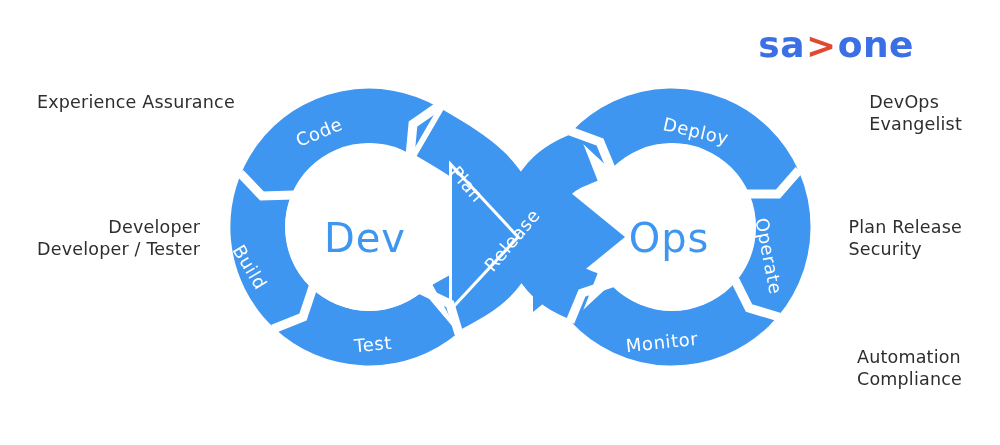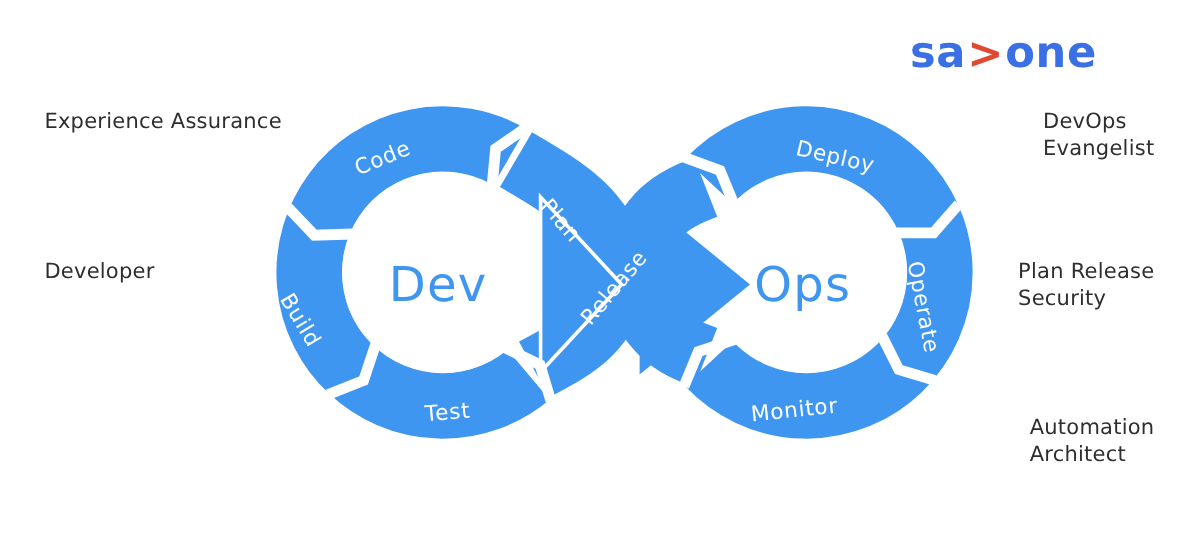--- a/index.html
+++ b/index.html
@@ -49,35 +49,36 @@
 
 <div class="canvas">
 
   <div class="logo"><span>sa</span><span class="chev">&gt;</span><span>one</span></div>
 
   <div class="role left row1">
     <div>Experience Assurance</div>
   </div>
   <div class="role left row2">
     <div>Developer</div>
+    <div>Developer / Tester</div>
   </div>
   <div class="role left row3">
   </div>
 
   <div class="role right row1">
     <div>DevOps</div>
     <div>Evangelist</div>
   </div>
   <div class="role right row2">
     <div>Plan Release</div>
     <div>Security</div>
   </div>
   <div class="role right row3">
     <div>Automation</div>
-    <div>Architect</div>
+    <div>Compliance</div>
   </div>
 
   <svg class="infinity-svg" width="1000" height="445" viewBox="0 0 1000 445">
 
     <path d="M 424.5 131 A 111 111 0 1 0 440.3 312" fill="none" stroke="#3F96F0" stroke-width="55"></path>
 
     <path d="M 590.9 151.3 A 111 111 0 1 1 590.8 302.7" fill="none" stroke="#3F96F0" stroke-width="55"></path>
 
     <path d="M 430 133 C 478 161, 499 174, 521 227 C 543 280, 560 287, 588 298" fill="none" stroke="#3F96F0" stroke-width="53"></path>
 

